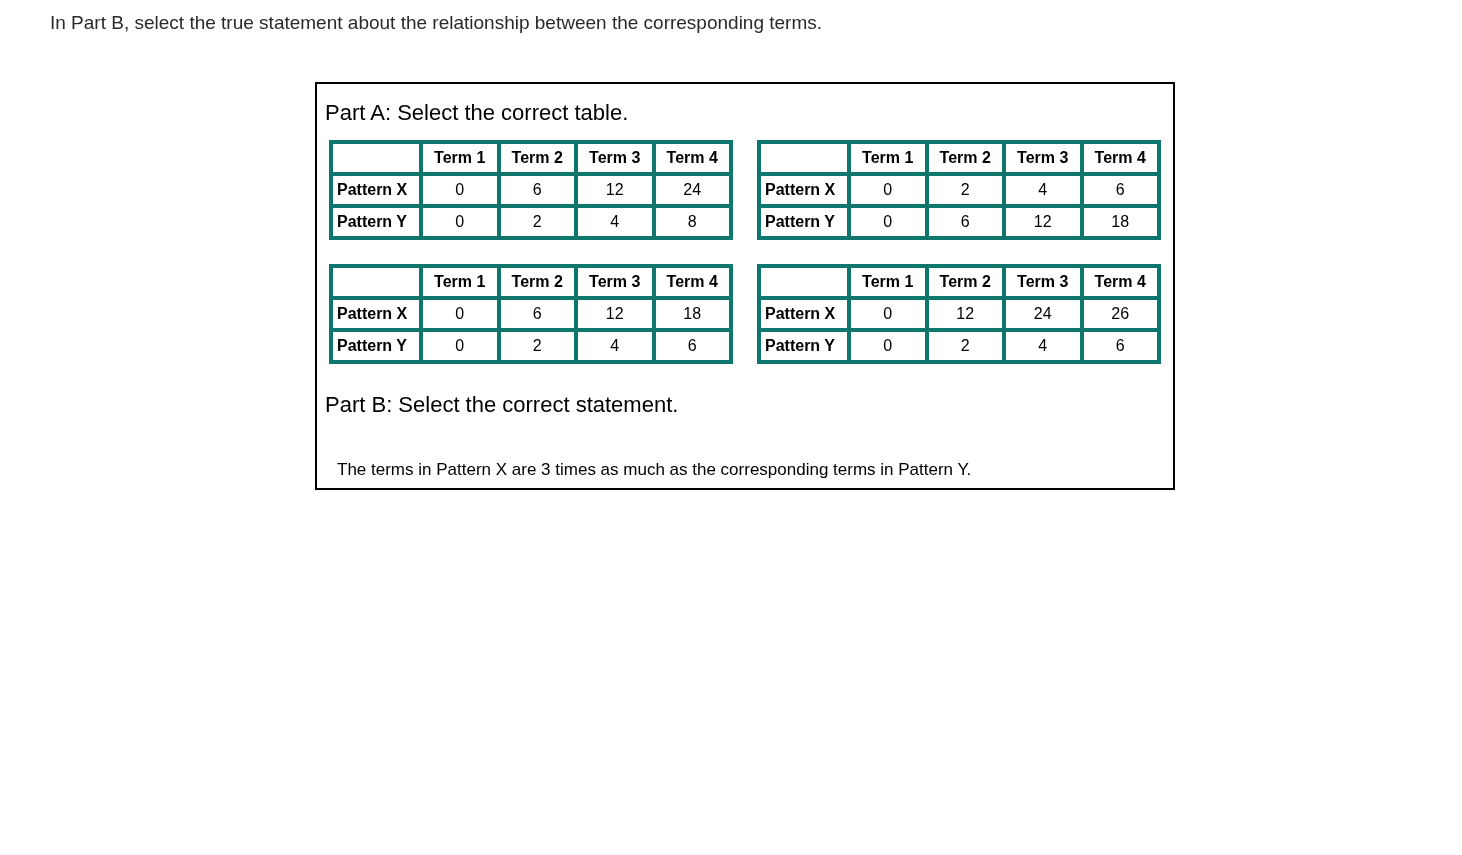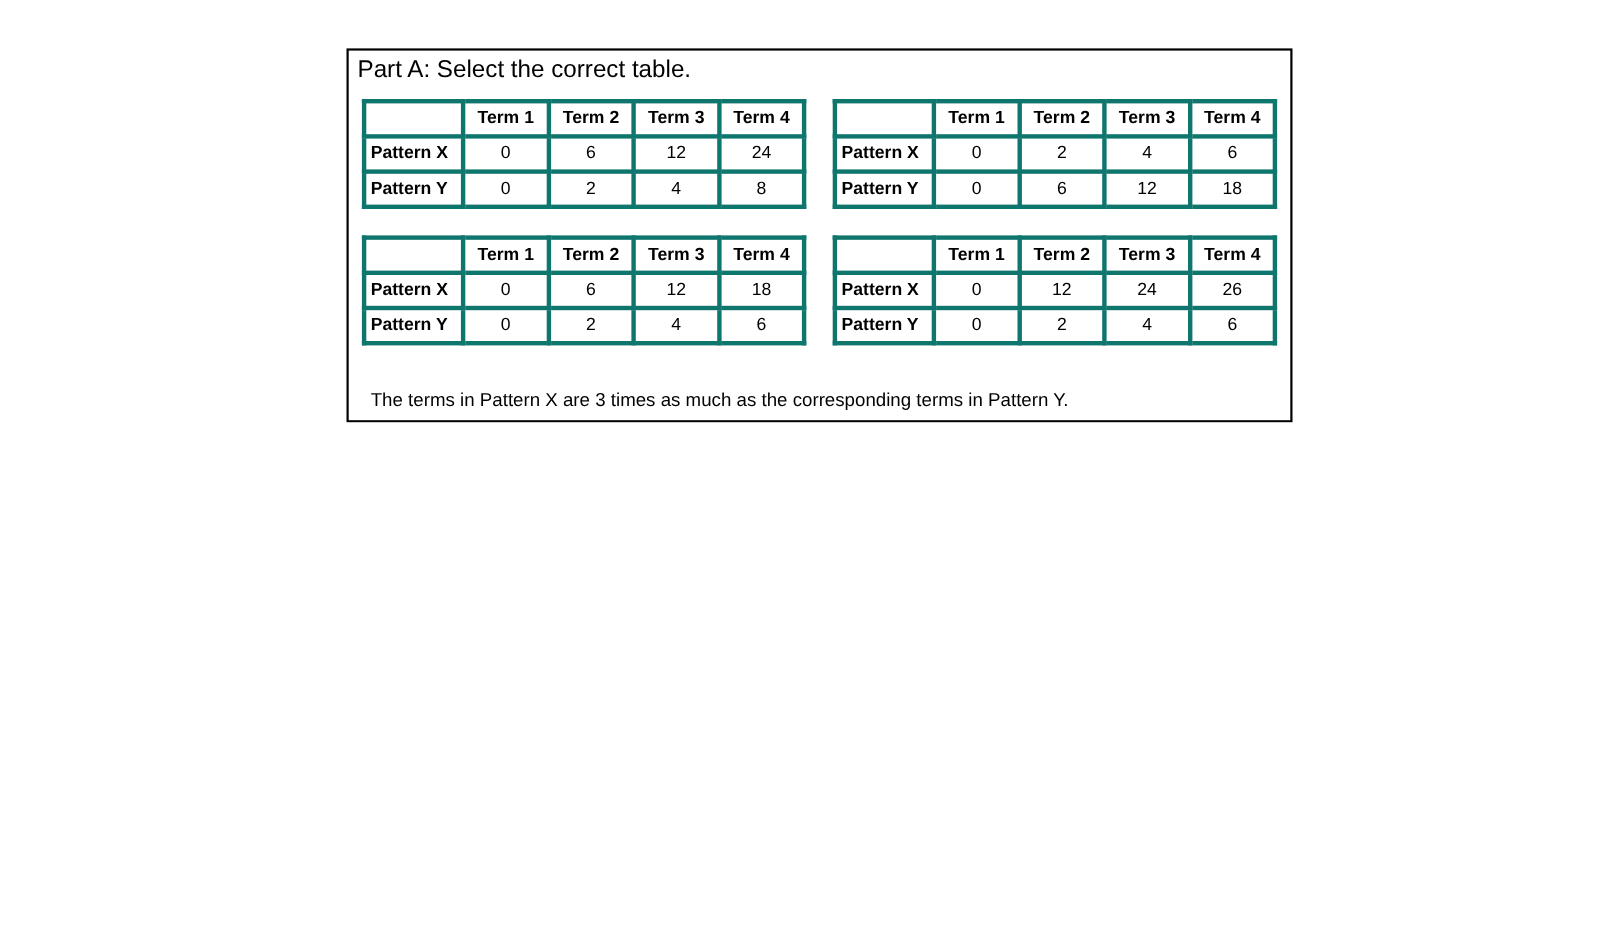--- a/index.html
+++ b/index.html
@@ -42,21 +42,21 @@
     border: 2px solid #000;
     width: 860px;
     margin: 40px 0 0 265px;
     font-family: Verdana, Geneva, sans-serif;
     font-size: 17px;
     color: #000;
   }
   .part-heading {
     font-family: Verdana, Geneva, sans-serif;
     font-size: 22px;
-    padding: 4px 8px 14px 8px;
+    padding: 16px 8px 14px 8px;
   }
   .tables-grid {
     display: grid;
     grid-template-columns: 1fr 1fr;
     gap: 24px 24px;
     padding: 0 12px 12px 12px;
   }
   table.pattern-table {
     border-collapse: collapse;
     width: 100%;
@@ -94,20 +94,21 @@
     overflow: hidden;
     position: relative;
   }
 </style>
 </head>
 <body>
 
 <div class="content">
 
 
+  <p class="instruction">In Part B, select the true statement about the relationship between the corresponding terms.</p>
 
   <div class="question-box">
 
     <div class="part-heading">Part A: Select the correct table.</div>
 
     <div class="tables-grid">
 
       <table class="pattern-table">
         <colgroup>
             <col class="label">
@@ -235,19 +236,20 @@
           <td>0</td>
           <td>2</td>
           <td>4</td>
           <td>6</td>
         </tr>
       </tbody>
         </table>
 
     </div>
 
+    <div class="part-heading">Part B: Select the correct statement.</div>
 
     <div class="statements">
       <div class="statement">The terms in Pattern X are 3 times as much as the corresponding terms in Pattern Y.</div>
     </div>
 
   </div>
 </div>
 
 </body></html>

